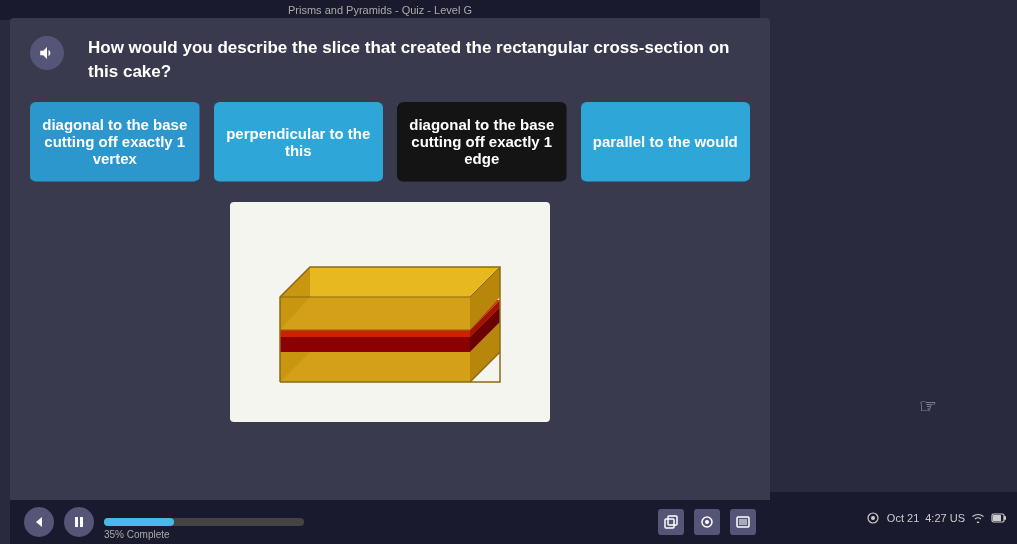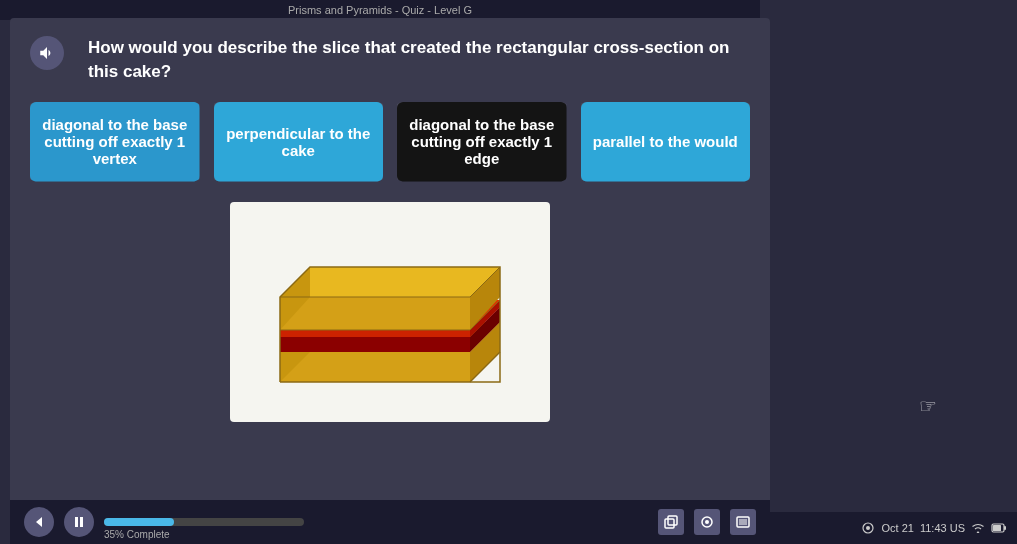--- a/index.html
+++ b/index.html
@@ -182,21 +182,21 @@
       align-items: center;
       justify-content: center;
     }
 
     
     .taskbar {
       position: absolute;
       bottom: 0;
       right: 0;
       width: 247px;
-      height: 32px;
+      height: 52px;
       background: #1a1a2e;
       display: flex;
       align-items: center;
       justify-content: flex-end;
       padding: 16px 10px;
       gap: 6px;
     }
     .taskbar-text {
       color: #ccc;
       font-size: 11px;
@@ -230,21 +230,21 @@
         </svg>
       </div>
       <div class="question-text">How would you describe the slice that created the rectangular cross-section on this cake?</div>
     </div>
 
     <div class="answer-options">
       <div class="answer-btn">
         <span>diagonal to the base cutting off exactly 1 vertex</span>
       </div>
       <div class="answer-btn">
-        <span>perpendicular to the cake</span>
+        <span>perpendicular to the this</span>
       </div>
       <div class="answer-btn">
         <span>diagonal to the base cutting off exactly 1 edge</span>
       </div>
       <div class="answer-btn">
         <span>parallel to the would</span>
       </div>
     </div>
 
     <div class="cake-image-container">
@@ -340,21 +340,21 @@
 
   <div class="taskbar">
 
     <div style="width:16px;height:16px;display:flex;align-items:center;justify-content:center;">
       <svg width="14" height="14" viewBox="0 0 14 14" fill="#ccc">
         <circle cx="7" cy="7" r="5" fill="none" stroke="#ccc" stroke-width="1.2"></circle>
         <circle cx="7" cy="7" r="2" fill="#ccc"></circle>
       </svg>
     </div>
     <span class="taskbar-text">Oct 21</span>
-    <span class="taskbar-text">11:43 US</span>
+    <span class="taskbar-text">4:27 US</span>
 
     <svg width="14" height="14" viewBox="0 0 14 14" fill="#ccc">
       <path d="M7 10 l-1.5,2 l1.5,0 l1.5,0 Z" fill="#ccc"></path>
       <path d="M4 8 Q7 5.5 10 8" fill="none" stroke="#ccc" stroke-width="1.2"></path>
       <path d="M1.5 5.5 Q7 1.5 12.5 5.5" fill="none" stroke="#ccc" stroke-width="1.2"></path>
     </svg>
 
     <svg width="16" height="14" viewBox="0 0 16 14" fill="none">
       <rect x="1" y="3" width="12" height="8" rx="1.5" stroke="#ccc" stroke-width="1.2"></rect>
       <rect x="13" y="5" width="2" height="4" rx="1" fill="#ccc"></rect>

